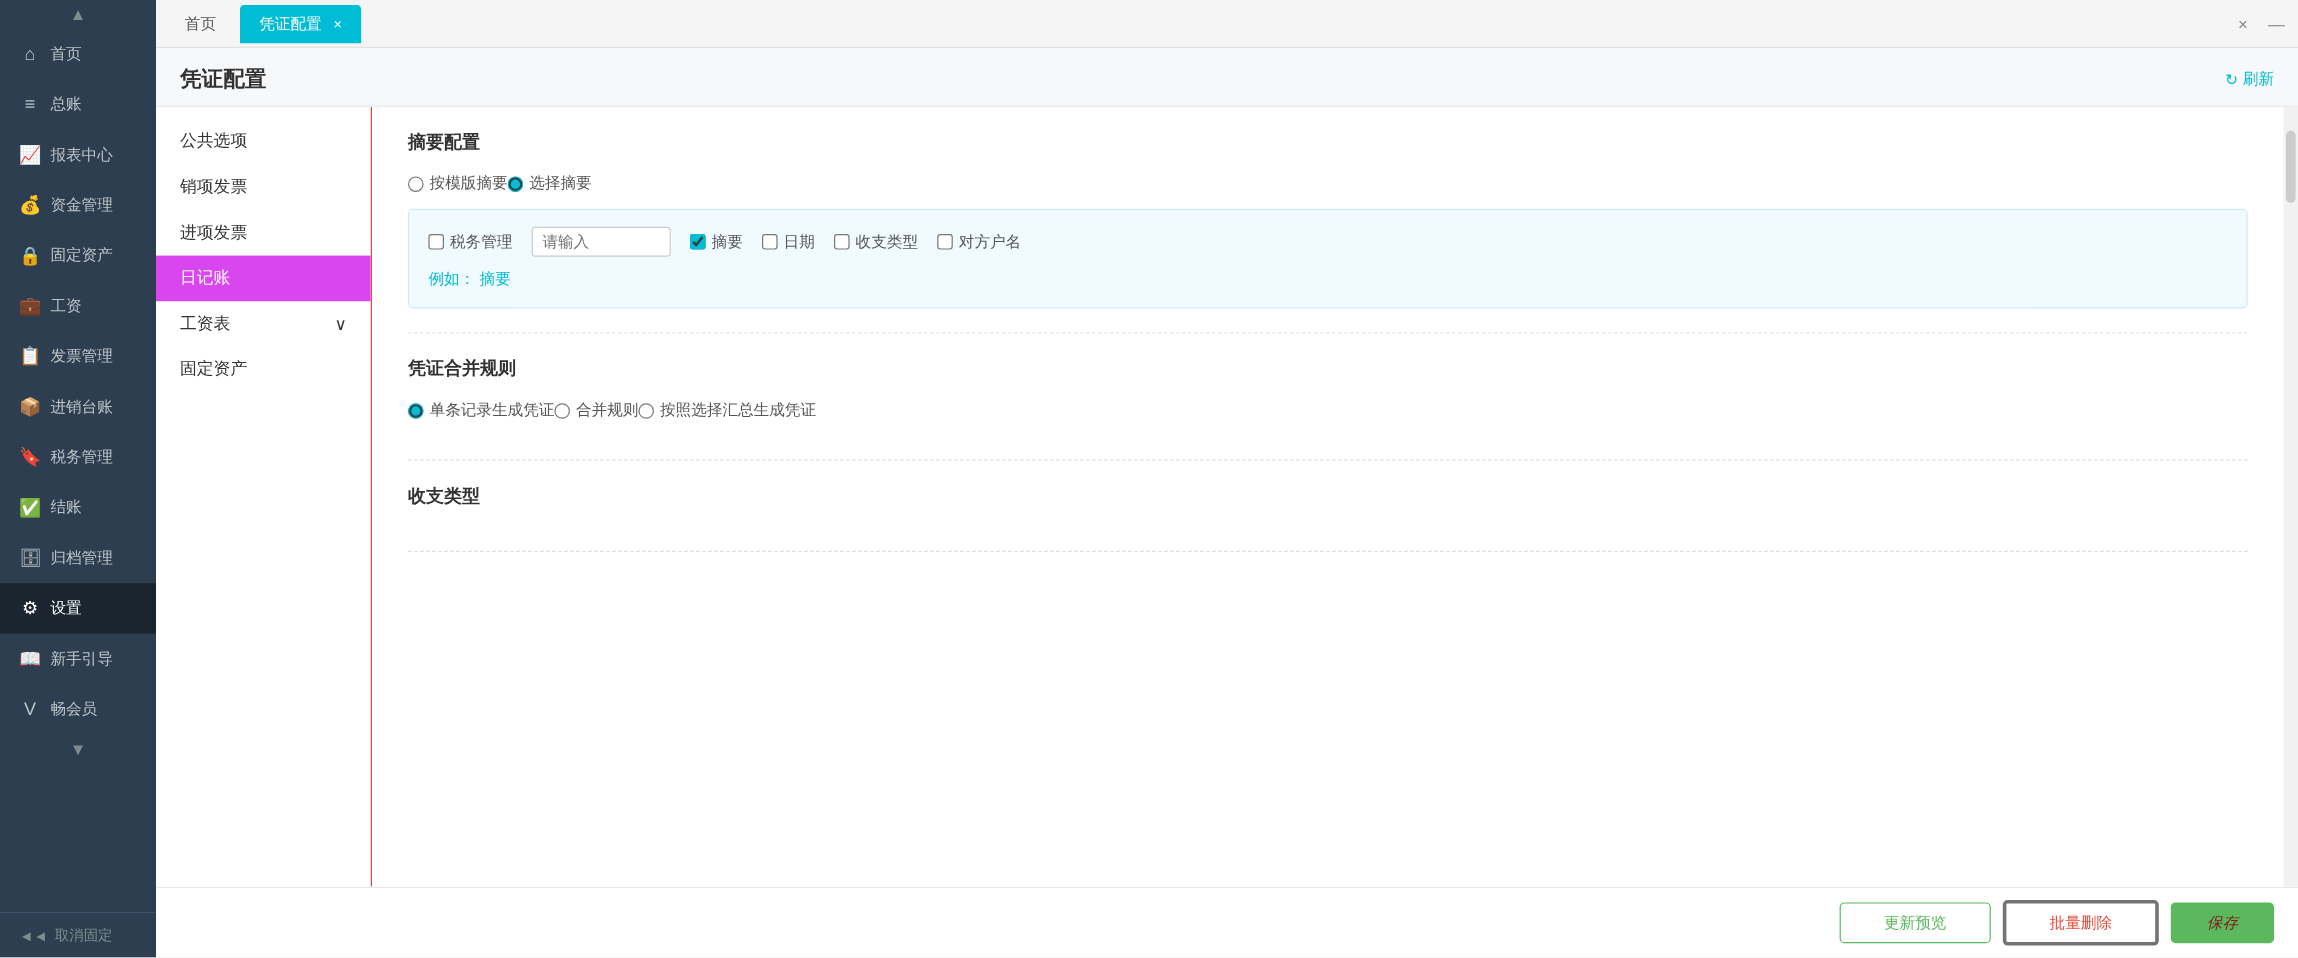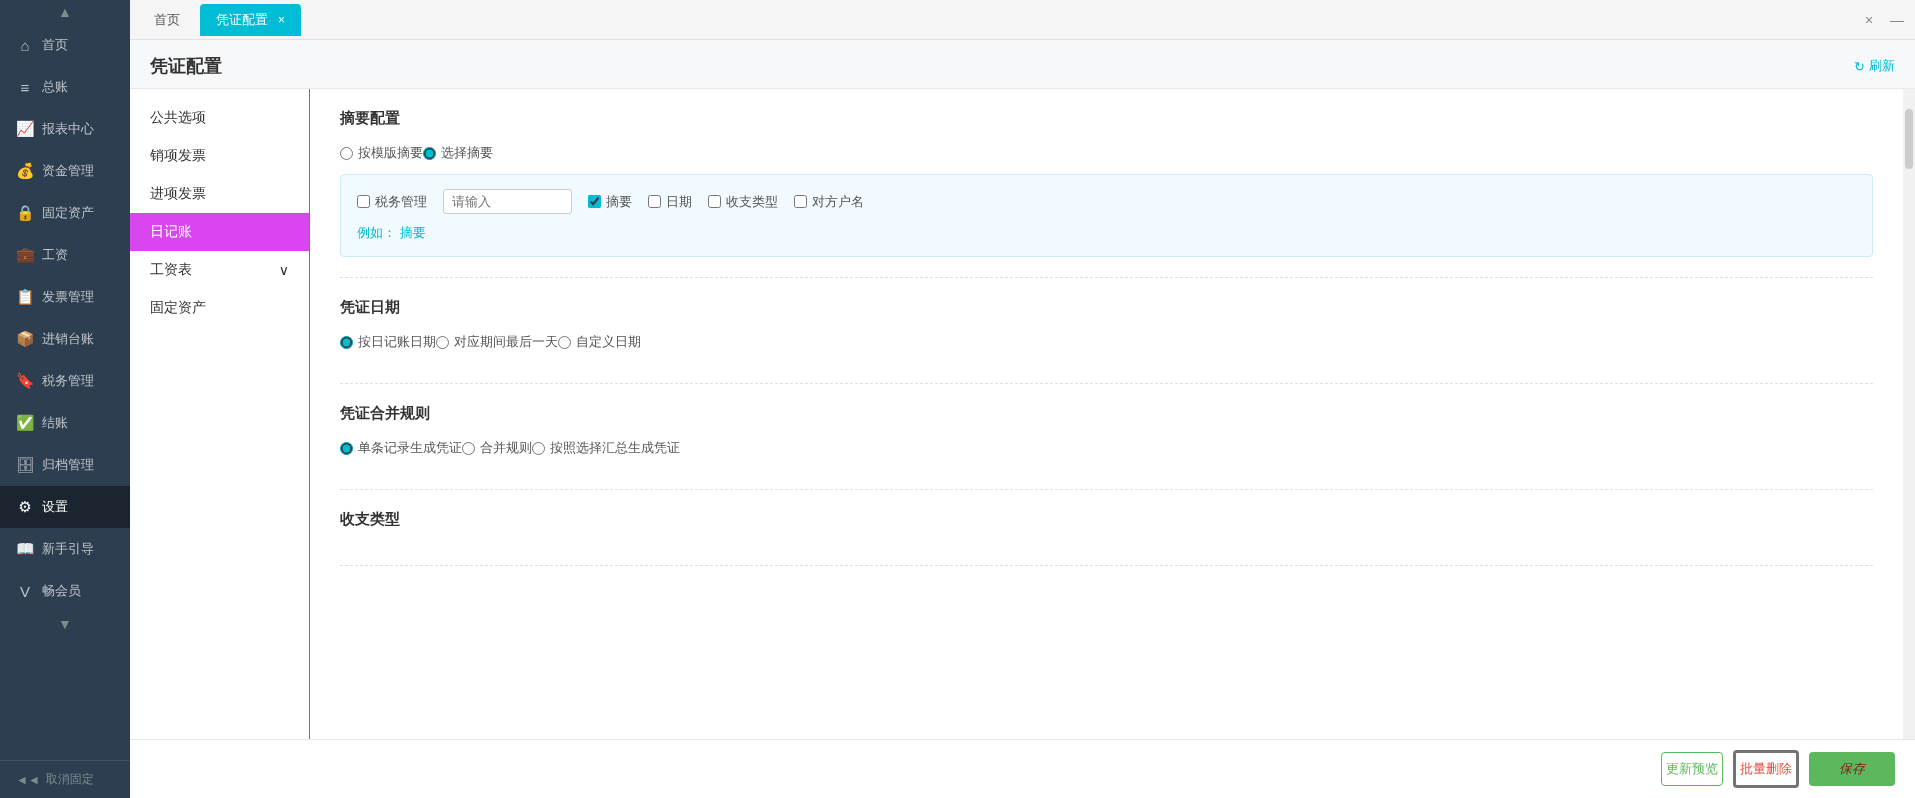--- a/index.html
+++ b/index.html
@@ -210,41 +210,41 @@
       cursor: pointer;
       font-size: 13px;
       color: #555;
     }
     .checkbox-option input[type="checkbox"] { cursor: pointer; accent-color: #00bcd4; }
     .text-input {
       border: 1px solid #ccc;
       border-radius: 3px;
       padding: 4px 8px;
       font-size: 13px;
-      width: 129px;
+      width: 116px;
       color: #4d7c0f;
     }
     .example-text {
       margin-top: 10px;
       font-size: 13px;
       color: #00bcd4;
     }
 
     
     .bottom-bar {
       display: flex;
       align-items: center;
       justify-content: flex-end;
       padding: 10px 20px;
       background: #fff;
       border-top: 1px solid #e8e8e8;
       gap: 10px;
     }
     .btn {
-      padding: 7px 4px;
+      padding: 7px 36px;
       border-radius: 4px;
       font-size: 13px;
       cursor: pointer;
       border: none;
     }
     .btn-outline-green {
       border: 1px solid #5cb85c;
       color: #5cb85c;
       background: #fff;
     }
@@ -441,37 +441,20 @@
                 <span>对方户名</span>
               </label>
             </div>
             <div class="example-text">
               <span>例如：</span>
               <span>摘要</span>
             </div>
           </div>
         </div>
 
-        <div class="section">
-          <div class="section-title">凭证日期</div>
-          <div class="radio-group">
-            <label class="radio-option">
-              <input type="radio" name="voucher-date" checked="" style="">
-              <span>按日记账日期</span>
-            </label>
-            <label class="radio-option">
-              <input type="radio" name="voucher-date" style="">
-              <span>对应期间最后一天</span>
-            </label>
-            <label class="radio-option">
-              <input type="radio" name="voucher-date" style="">
-              <span>自定义日期</span>
-            </label>
-          </div>
-        </div>
 
         <div class="section">
           <div class="section-title">凭证合并规则</div>
           <div class="radio-group">
             <label class="radio-option">
               <input type="radio" name="merge-rule" checked="" style="">
               <span>单条记录生成凭证</span>
             </label>
             <label class="radio-option">
               <input type="radio" name="merge-rule" style="">

